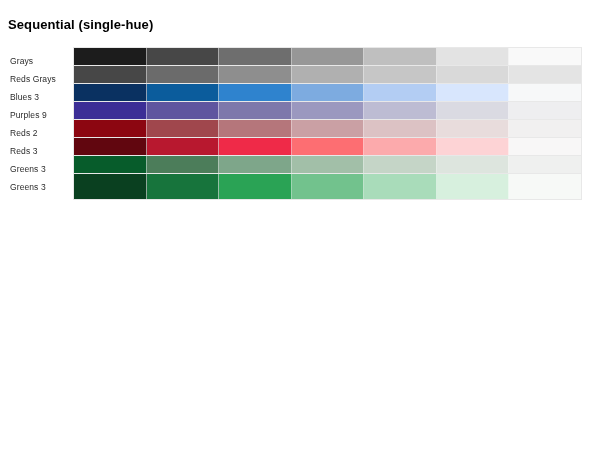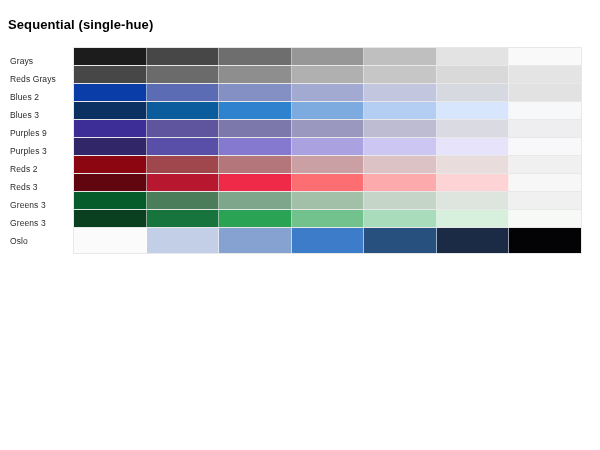--- a/index.html
+++ b/index.html
@@ -100,32 +100,20 @@
           <div class="swatch" title="#474747" style="background: rgb(71, 71, 71);"></div>
           <div class="swatch" title="#6b6b6b" style="background: rgb(107, 107, 107);"></div>
           <div class="swatch" title="#8e8e8e" style="background: rgb(142, 142, 142);"></div>
           <div class="swatch" title="#b0b0b0" style="background: rgb(176, 176, 176);"></div>
           <div class="swatch" title="#c6c6c6" style="background: rgb(198, 198, 198);"></div>
           <div class="swatch" title="#d9d9d9" style="background: rgb(217, 217, 217);"></div>
           <div class="swatch" title="#e4e4e4" style="background: rgb(228, 228, 228);"></div>
         </div>
       </div>
       <div class="palette-row">
-        <div class="row-label">Blues 2</div>
-        <div class="swatch-strip">
-          <div class="swatch" title="#0b3da8" style="background: rgb(11, 61, 168);"></div>
-          <div class="swatch" title="#5c6cb4" style="background: rgb(92, 108, 180);"></div>
-          <div class="swatch" title="#848fc4" style="background: rgb(132, 143, 196);"></div>
-          <div class="swatch" title="#a3aad2" style="background: rgb(163, 170, 210);"></div>
-          <div class="swatch" title="#c2c6de" style="background: rgb(194, 198, 222);"></div>
-          <div class="swatch" title="#d7d9e0" style="background: rgb(215, 217, 224);"></div>
-          <div class="swatch" title="#e2e2e2" style="background: rgb(226, 226, 226);"></div>
-        </div>
-      </div>
-      <div class="palette-row">
         <div class="row-label">Blues 3</div>
         <div class="swatch-strip">
           <div class="swatch" title="#0a3161" style="background: rgb(10, 49, 97);"></div>
           <div class="swatch" title="#0b5c9c" style="background: rgb(11, 92, 156);"></div>
           <div class="swatch" title="#2f83ce" style="background: rgb(47, 131, 206);"></div>
           <div class="swatch" title="#7dabe0" style="background: rgb(125, 171, 224);"></div>
           <div class="swatch" title="#b3cdf3" style="background: rgb(179, 205, 243);"></div>
           <div class="swatch" title="#d8e6fd" style="background: rgb(216, 230, 253);"></div>
           <div class="swatch" title="#f7f8f9" style="background: rgb(247, 248, 249);"></div>
         </div>
@@ -133,32 +121,20 @@
       <div class="palette-row">
         <div class="row-label">Purples 9</div>
         <div class="swatch-strip">
           <div class="swatch" title="#3c2e96" style="background: rgb(60, 46, 150);"></div>
           <div class="swatch" title="#5f559f" style="background: rgb(95, 85, 159);"></div>
           <div class="swatch" title="#7d78ab" style="background: rgb(125, 120, 171);"></div>
           <div class="swatch" title="#9b98bf" style="background: rgb(155, 152, 191);"></div>
           <div class="swatch" title="#bdbcd3" style="background: rgb(189, 188, 211);"></div>
           <div class="swatch" title="#dadae2" style="background: rgb(218, 218, 226);"></div>
           <div class="swatch" title="#eeeef0" style="background: rgb(238, 238, 240);"></div>
-        </div>
-      </div>
-      <div class="palette-row">
-        <div class="row-label">Purples 3</div>
-        <div class="swatch-strip">
-          <div class="swatch" title="#312768" style="background: rgb(49, 39, 104);"></div>
-          <div class="swatch" title="#5a4fa8" style="background: rgb(90, 79, 168);"></div>
-          <div class="swatch" title="#8479ce" style="background: rgb(132, 121, 206);"></div>
-          <div class="swatch" title="#aaa2e0" style="background: rgb(170, 162, 224);"></div>
-          <div class="swatch" title="#ccc7f2" style="background: rgb(204, 199, 242);"></div>
-          <div class="swatch" title="#e6e3fb" style="background: rgb(230, 227, 251);"></div>
-          <div class="swatch" title="#f8f8fa" style="background: rgb(248, 248, 250);"></div>
         </div>
       </div>
       <div class="palette-row">
         <div class="row-label">Reds 2</div>
         <div class="swatch-strip">
           <div class="swatch" title="#8c0611" style="background: rgb(140, 6, 17);"></div>
           <div class="swatch" title="#a0474d" style="background: rgb(160, 71, 77);"></div>
           <div class="swatch" title="#b5767b" style="background: rgb(181, 118, 123);"></div>
           <div class="swatch" title="#caa0a4" style="background: rgb(202, 160, 164);"></div>
           <div class="swatch" title="#dcc2c4" style="background: rgb(220, 194, 196);"></div>
@@ -195,27 +171,15 @@
         <div class="swatch-strip">
           <div class="swatch" title="#0a4020" style="background: rgb(10, 64, 32);"></div>
           <div class="swatch" title="#17743c" style="background: rgb(23, 116, 60);"></div>
           <div class="swatch" title="#2aa355" style="background: rgb(42, 163, 85);"></div>
           <div class="swatch" title="#72c28d" style="background: rgb(114, 194, 141);"></div>
           <div class="swatch" title="#a9dcba" style="background: rgb(169, 220, 186);"></div>
           <div class="swatch" title="#d7f0de" style="background: rgb(215, 240, 222);"></div>
           <div class="swatch" title="#f7f9f7" style="background: rgb(247, 249, 247);"></div>
         </div>
       </div>
-      <div class="palette-row">
-        <div class="row-label">Oslo</div>
-        <div class="swatch-strip">
-          <div class="swatch" title="#fbfbfb" style="background: rgb(251, 251, 251);"></div>
-          <div class="swatch" title="#c2cfe6" style="background: rgb(194, 207, 230);"></div>
-          <div class="swatch" title="#85a2d1" style="background: rgb(133, 162, 209);"></div>
-          <div class="swatch" title="#3d7cc9" style="background: rgb(61, 124, 201);"></div>
-          <div class="swatch" title="#27507e" style="background: rgb(39, 80, 126);"></div>
-          <div class="swatch" title="#1b2a45" style="background: rgb(27, 42, 69);"></div>
-          <div class="swatch" title="#030305" style="background: rgb(3, 3, 5);"></div>
-        </div>
-      </div>
     </div>
 
 </div>
 
 </body></html>

